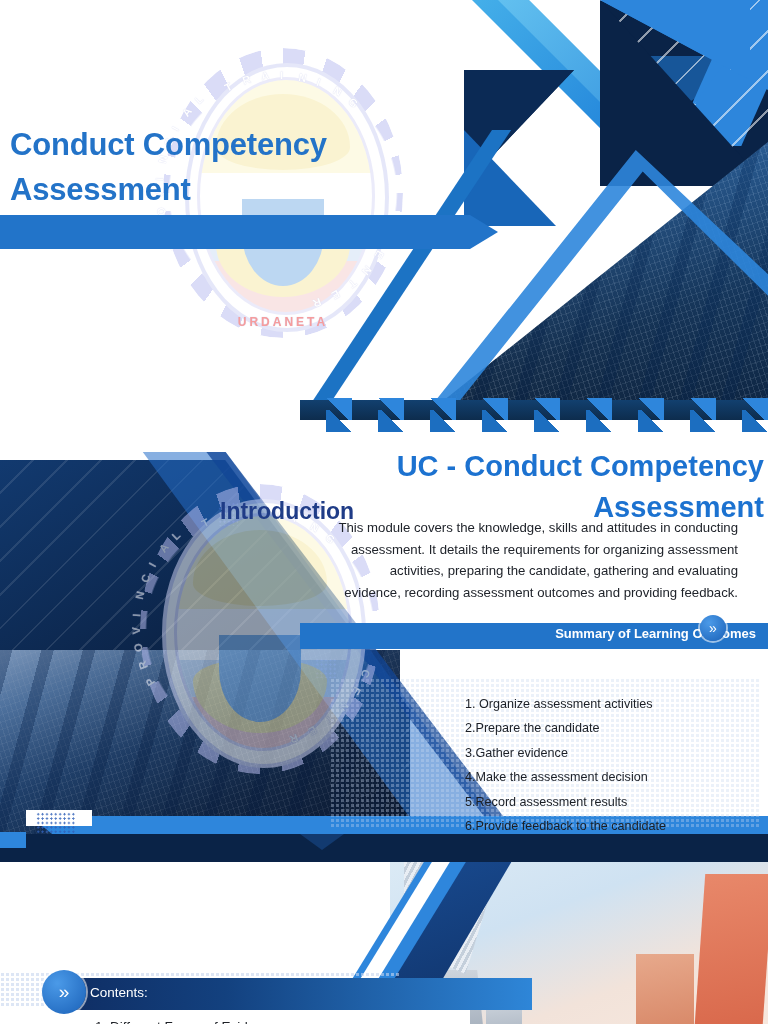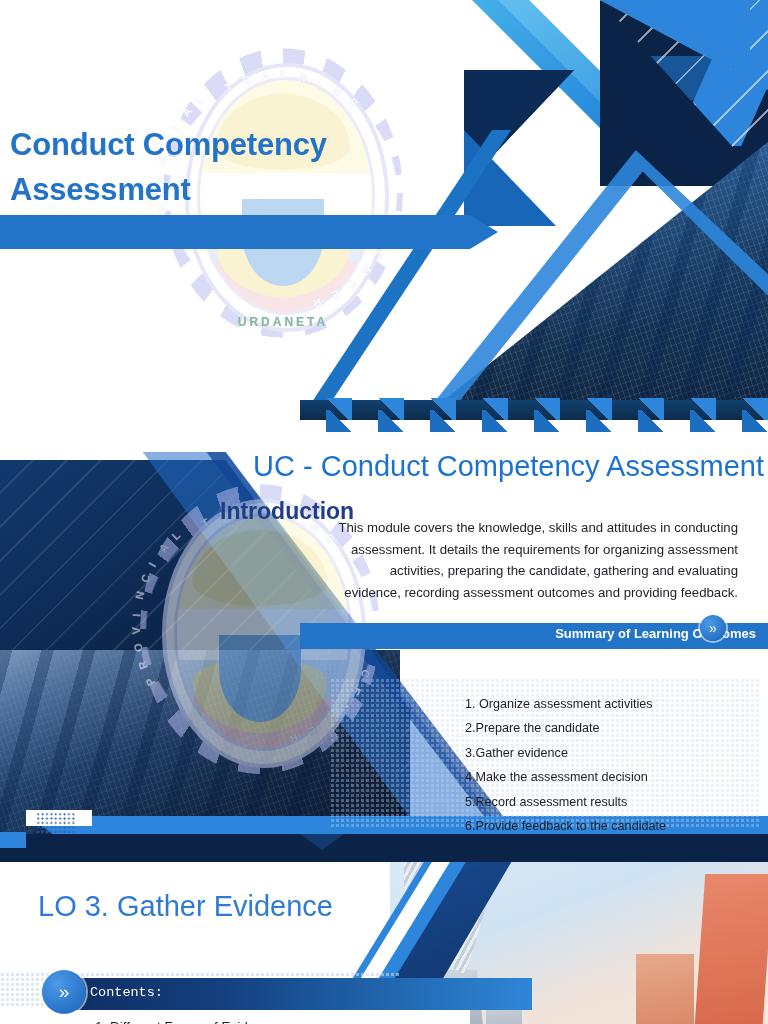--- a/index.html
+++ b/index.html
@@ -41,21 +41,21 @@
   .seal .sealtxt{position:absolute;left:0;top:0;width:100%;height:100%;}
   .seal .sealtxt span{position:absolute;left:50%;top:50%;font-size:11px;font-weight:bold;
     color:#ffffff;text-shadow:0 0 1px #9aa0e0;transform-origin:0 0;letter-spacing:1px;}
   .seal .bull{position:absolute;left:33%;top:52%;width:34%;height:30%;
     border-radius:0 0 50% 50%/0 0 60% 60%;background:#7fb3e8;}
   .seal .hands{position:absolute;left:22%;top:16%;width:56%;height:26%;
     border-radius:50%/70% 70% 30% 30%;background:#f6e9a8;}
   .seal .hands2{position:absolute;left:22%;top:60%;width:56%;height:26%;
     border-radius:50%/30% 30% 70% 70%;background:#f6e9a8;}
   .seal .bot{position:absolute;left:0;bottom:3%;width:100%;text-align:center;
-    font-size:12px;font-weight:bold;color:#15803d;letter-spacing:3px;
+    font-size:12px;font-weight:bold;color:#ef4444;letter-spacing:3px;
     text-shadow:0 0 1px #9aa0e0;}
 
   #seal1{left:163px;top:48px;width:240px;height:290px;}
   #seal2{left:140px;top:52px;width:240px;height:290px;}
 
   
   .gshape{position:absolute;}
   .tri{width:0;height:0;}
 
   
@@ -63,21 +63,21 @@
   .bldg{position:absolute;background:
       linear-gradient(160deg,#cfe0f0 0%,#7e9fc0 18%,#2c4a6b 45%,#16283c 70%,#0c1726 100%);}
   .bldg:before{content:"";position:absolute;inset:0;
     background:repeating-linear-gradient(72deg,rgba(255,255,255,.14) 0 1px,transparent 1px 5px),
                repeating-linear-gradient(-18deg,rgba(255,255,255,.10) 0 1px,transparent 1px 7px);}
   .bldg:after{content:"";position:absolute;inset:0;
     background:repeating-linear-gradient(105deg,rgba(0,20,50,.35) 0 12px,transparent 12px 40px);}
 
   
   .s2-title{position:absolute;left:250px;top:14px;width:514px;text-align:right;
-    font-size:29px;font-weight:normal;line-height:1.42;color:#1C72D0;z-index:45;}
+    font-size:29px;font-weight:bold;line-height:1.42;color:#1C72D0;z-index:45;}
   .s2-sub{position:absolute;left:220px;top:66px;font-size:23px;font-weight:bold;
     color:#1F3C87;z-index:46;}
   .s2-para{position:absolute;left:330px;top:85px;width:408px;text-align:right;
     font-size:13.2px;line-height:1.63;color:#20242b;z-index:44;}
   .s2-band{position:absolute;left:300px;top:191px;width:468px;height:26px;
     background:#2274C9;z-index:44;}
   .s2-band span{position:absolute;right:12px;top:3px;font-size:13px;font-weight:bold;color:#fff;}
   .s2-lead{position:absolute;left:360px;top:226px;width:380px;text-align:right;
     font-size:12.5px;font-weight:bold;color:#1B5FA8;line-height:1.55;z-index:46;
     letter-spacing:.2px;}
@@ -95,21 +95,21 @@
     background:radial-gradient(circle at 35% 30%,#4b9ae8,#1a61b8);
     box-shadow:0 0 0 2px rgba(255,255,255,.55);
     display:flex;align-items:center;justify-content:center;color:#fff;z-index:60;}
 
   
   .s3-title{position:absolute;left:38px;top:28px;font-size:29px;color:#2E7BD6;z-index:40;}
   .s3-sub{position:absolute;left:18px;top:68px;width:730px;text-align:center;
     font-size:14.6px;color:#1d2026;line-height:1.5;z-index:40;}
   .s3-cbar{position:absolute;left:62px;top:116px;width:470px;height:32px;
     background:linear-gradient(90deg,#0f2d63 0%,#13417f 35%,#2e86d8 100%);z-index:42;}
-  .s3-cbar span{position:absolute;left:28px;top:7px;font-size:13.5px;color:#fff;font-family:Liberation Mono, monospace;}
+  .s3-cbar span{position:absolute;left:28px;top:7px;font-size:13.5px;color:#fff;}
   .s3-cbadge{left:42px;top:108px;width:44px;height:44px;font-size:19px;}
   .s3-item{position:absolute;left:95px;top:157px;font-size:13.5px;color:#1d2026;z-index:42;}
   .s3-white{position:absolute;left:0;top:146px;width:470px;height:20px;background:#fff;z-index:41;}
 </style>
 </head>
 <body>
 
 <div class="doc">
 
   <div class="slide" id="slide1">
@@ -323,21 +323,20 @@
                 background:linear-gradient(160deg,#1a4e96,#0d2c5e);"></div>
     <div class="layer" style="left:250px;top:-10px;width:300px;height:186px;
                 clip-path:polygon(60% 0,74% 0,36% 100%,22% 100%);
                 background:#2E86DC;"></div>
     <div class="layer" style="left:300px;top:-10px;width:300px;height:186px;
                 clip-path:polygon(46% 0,52% 0,14% 100%,8% 100%);
                 background:#ffffff;"></div>
 
     <div class="dotgrid lite" style="left:0;top:110px;width:400px;height:52px;opacity:.6;"></div>
 
-    <div class="s3-title">LO 3. Gather Evidence</div>
 
     <div class="s3-white"></div>
     <div class="s3-cbar">
       <span>Contents:</span>
     </div>
     <div class="chevbadge s3-cbadge">
       <span>»</span>
     </div>
     <div class="s3-item">1. Different Forms of Evidence</div>
   </div>

